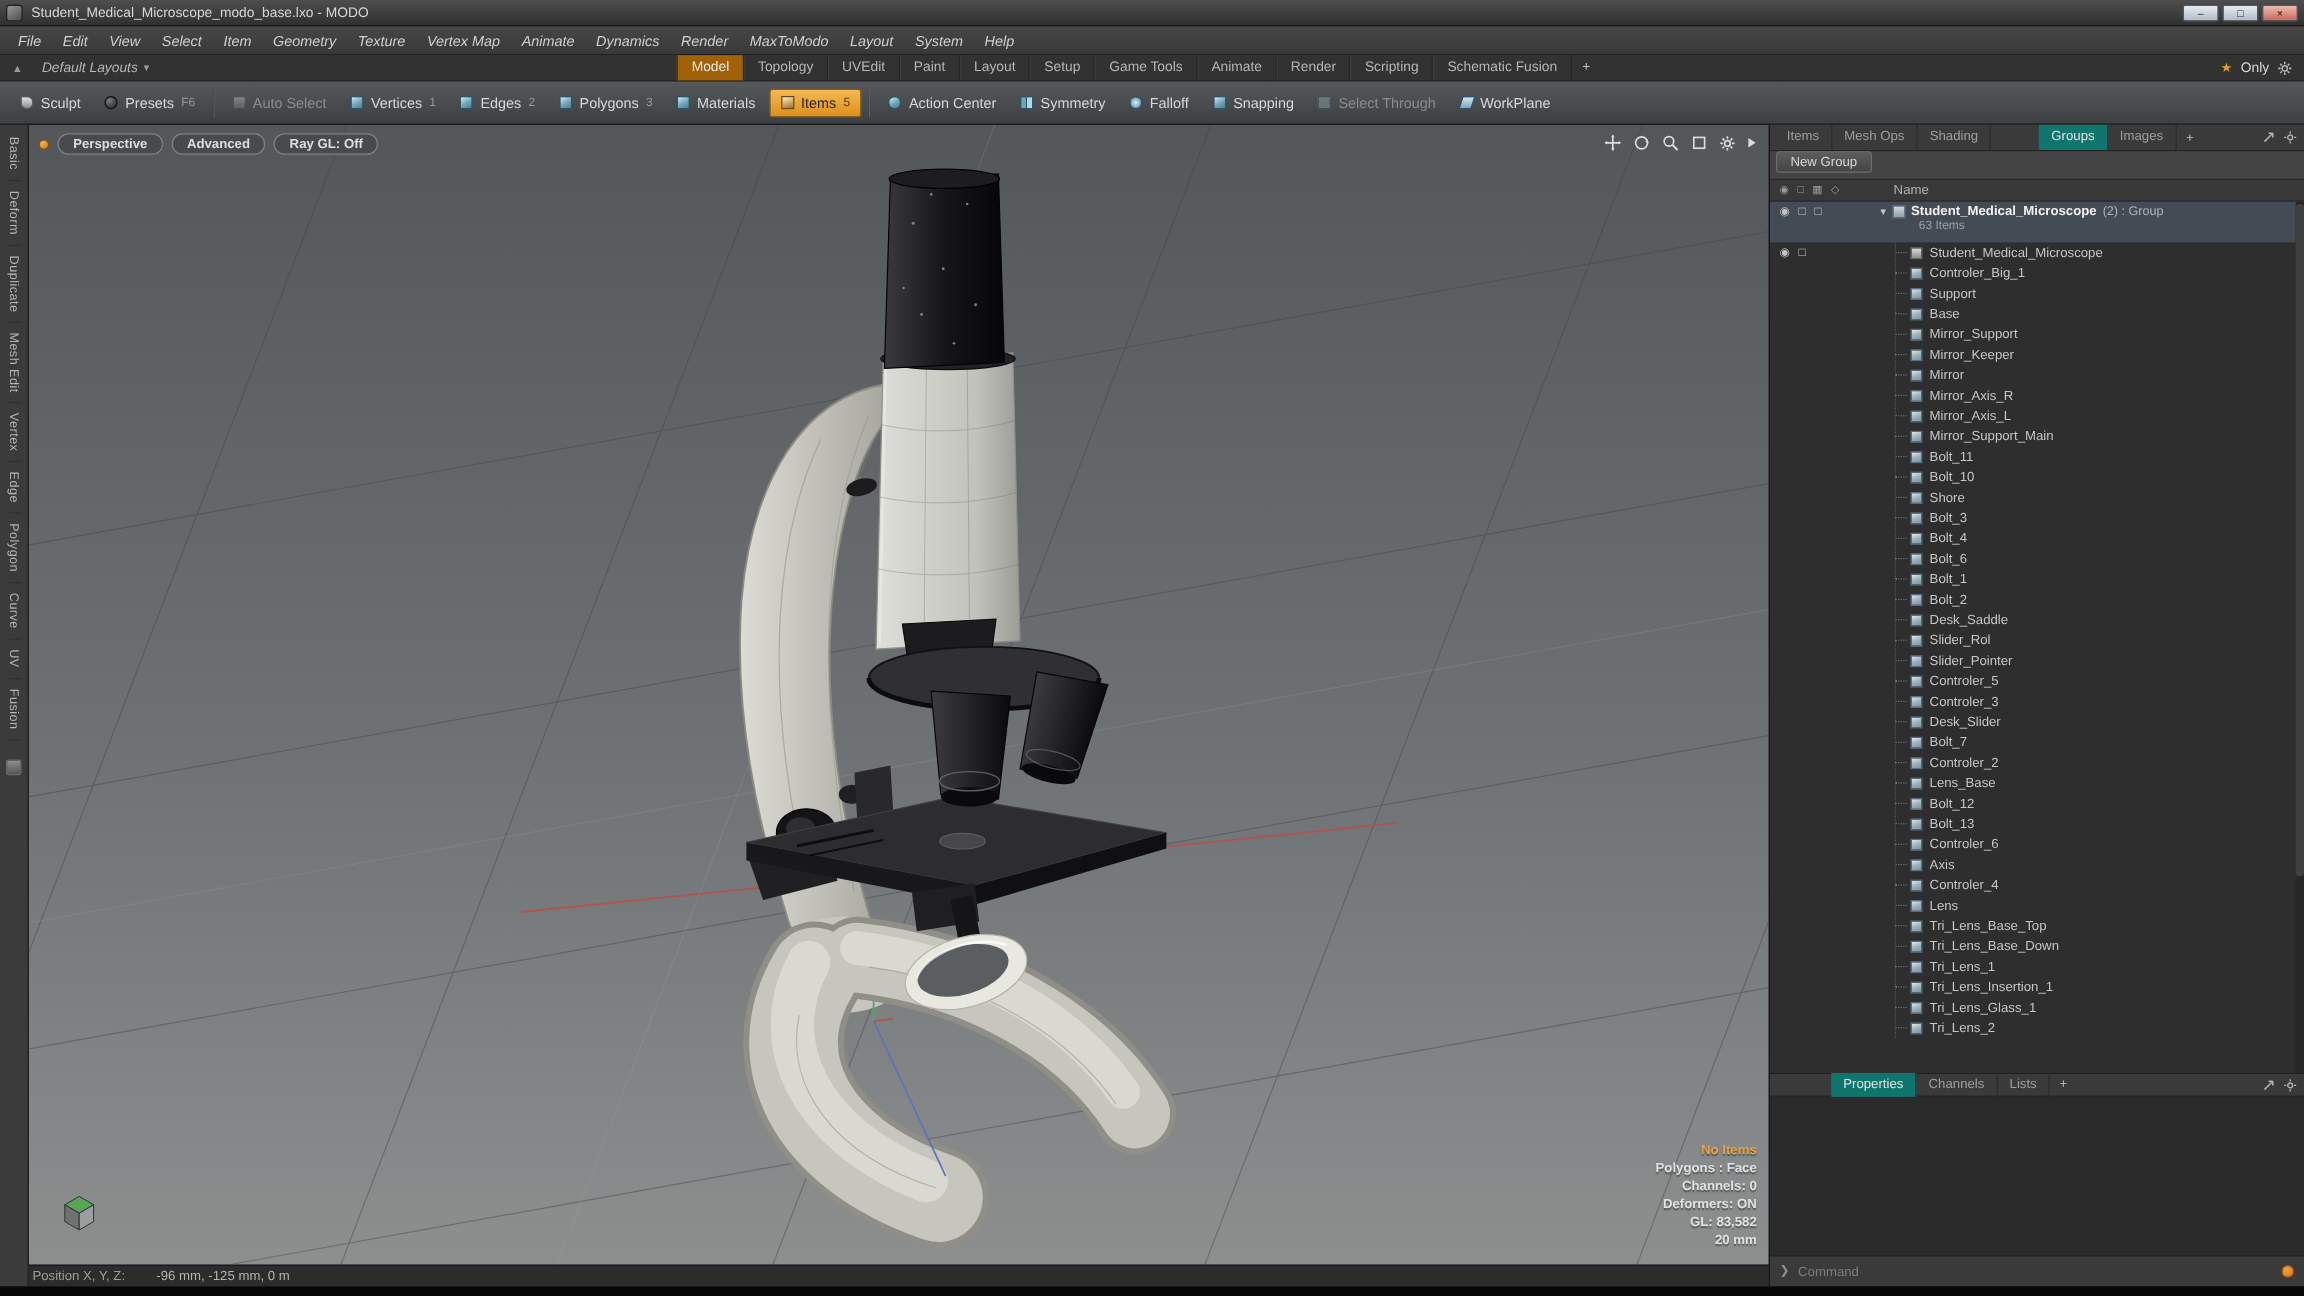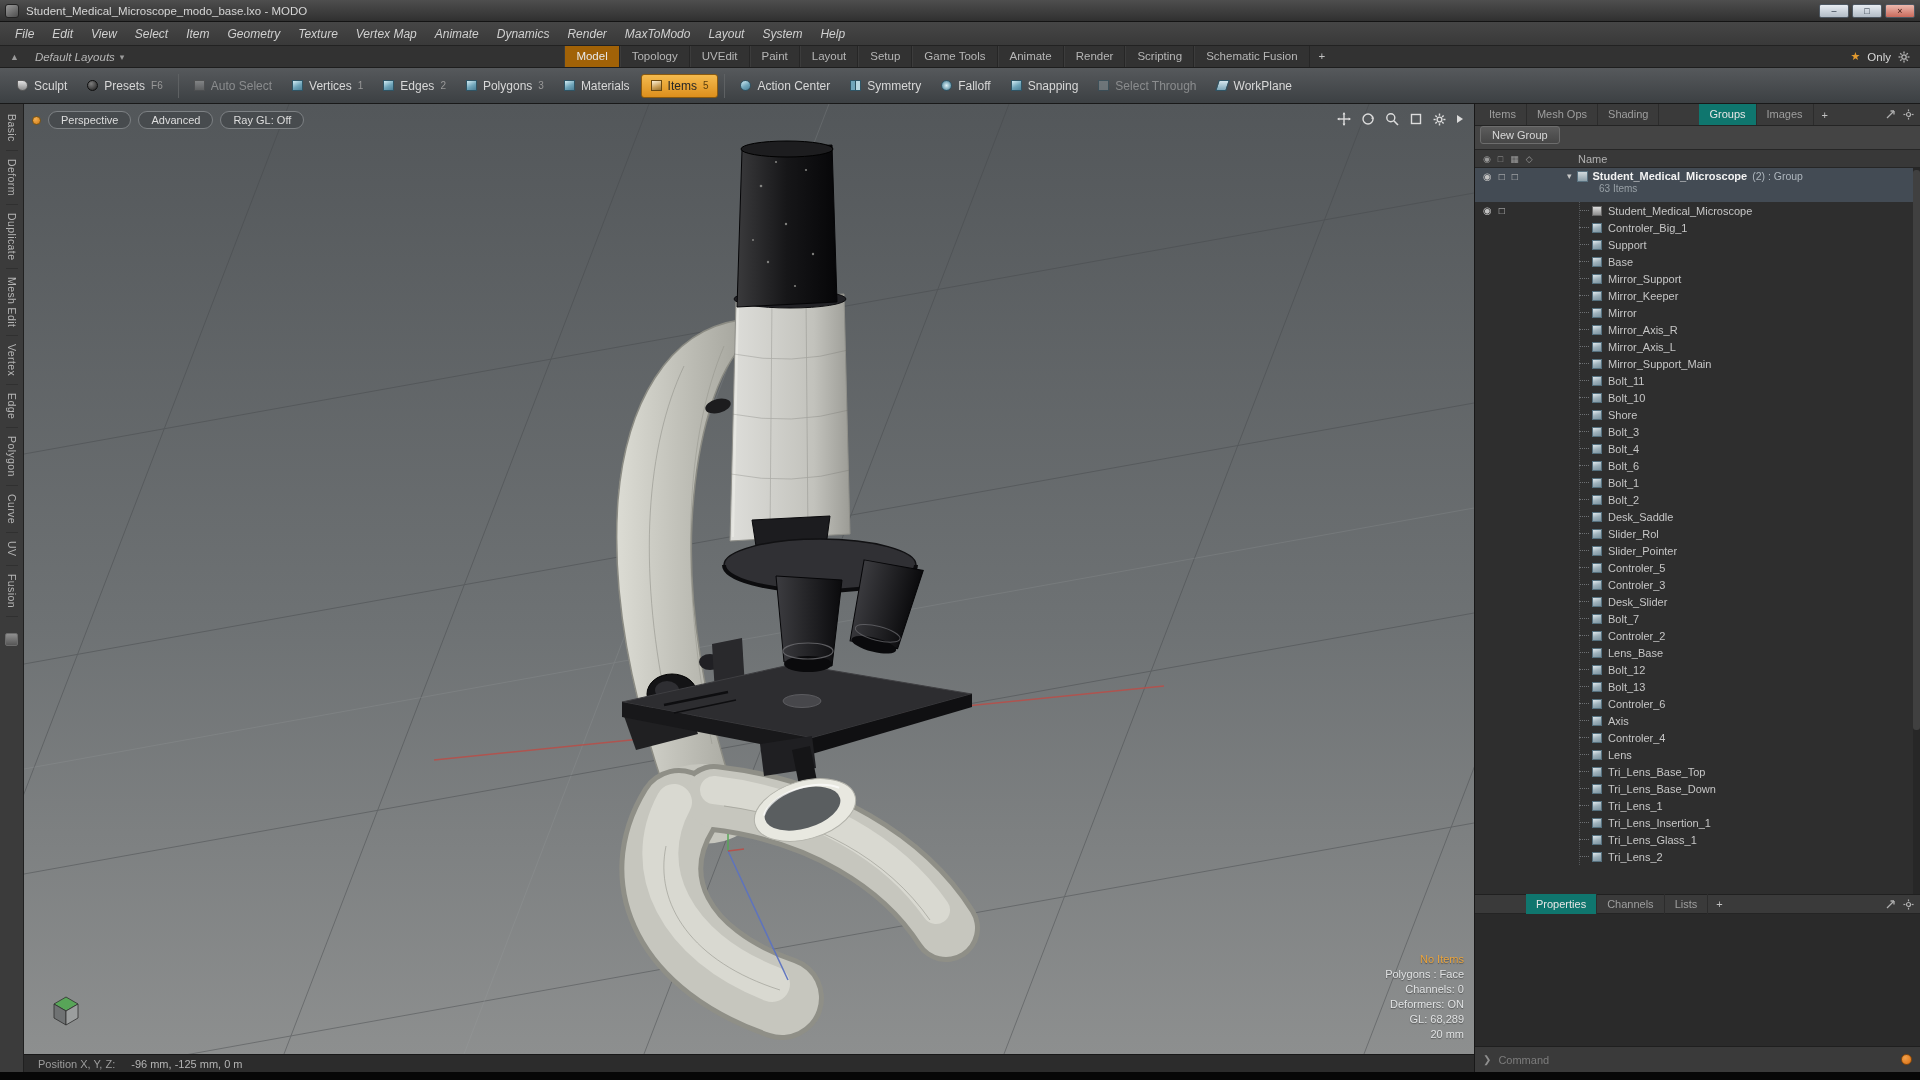--- a/index.html
+++ b/index.html
@@ -63,36 +63,36 @@
   .main{flex:1;display:flex;min-height:0;}
 
   .leftstrip{width:24px;background:#3b3b3b;border-right:1px solid #202020;display:flex;flex-direction:column;
     align-items:center;padding-top:2px;}
   .palette-tab{writing-mode:vertical-rl;font-size:10.5px;color:#b4b4b4;padding:8px 0;border-bottom:1px solid #303030;
     letter-spacing:.4px;white-space:nowrap;}
   .palette-extra{width:13px;height:13px;margin-top:16px;border:1px solid #6b6b6b;border-radius:2px;
     background:linear-gradient(#8f8f8f,#565656);}
 
   .center{flex:1;display:flex;flex-direction:column;min-width:0;}
-  .viewport{flex:1;position:relative;overflow:hidden;background:#0f172a;}
+  .viewport{flex:1;position:relative;overflow:hidden;background:#0f172a;font-weight:bold;}
   .scene{position:absolute;inset:0;width:100%;height:100%;}
   .vp-controls{position:absolute;top:7px;left:8px;display:flex;gap:7px;align-items:center;}
   .vp-dot{width:9px;height:9px;border-radius:50%;background:radial-gradient(circle at 35% 30%,#f3b054,#d07a14);
     border:1px solid #7c5410;}
   .vp-btn{background:rgba(70,74,77,.92);border:1px solid #7d8184;border-radius:10px;color:#dedede;
     font-size:11px;padding:2px 12px;white-space:nowrap;}
   .vp-icons{position:absolute;top:8px;right:10px;display:flex;gap:10px;align-items:center;}
   .vp-icons svg{display:block;}
   .vp-stats{position:absolute;right:10px;bottom:12px;text-align:right;font-size:11px;line-height:15px;
     color:#e0e2e3;text-shadow:0 1px 1px rgba(40,40,40,.55);}
   .vp-stats .sel{color:#e8a33d;}
   .gizmo{position:absolute;left:20px;bottom:22px;}
 
   .statusbar{height:18px;background:#2c2c2c;border-top:1px solid #191919;display:flex;align-items:center;
-    padding-left:14px;font-size:11px;color:#9d9d9d;gap:16px;}
+    padding-left:3px;font-size:11px;color:#9d9d9d;gap:26px;}
   .status-value{color:#b4b4b4;}
 
   
   .rightpanel{width:446px;background:#2e2e2e;border-left:1px solid #181818;display:flex;flex-direction:column;min-height:0;}
   .rp-tabs{height:22px;background:#3a3a3a;display:flex;align-items:center;font-size:11px;color:#9f9f9f;
     border-bottom:1px solid #242424;padding-left:4px;}
   .rp-tab{padding:0 10px;line-height:21px;border-right:1px solid #2c2c2c;white-space:nowrap;}
   .rp-tab.active{background:#0f766e;color:#e6e6e6;margin-left:40px;}
   .rp-add{padding:0 8px;color:#c2c2c2;}
   .rp-icons{margin-left:auto;display:flex;gap:7px;align-items:center;padding-right:6px;}
@@ -551,21 +551,21 @@
         <div class="vp-stats">
           <div class="sel">No Items</div>
           <div>
 
               <div>Polygons : Face</div>
 
               <div>Channels: 0</div>
 
               <div>Deformers: ON</div>
 
-              <div>GL: 68,289</div>
+              <div>GL: 83,582</div>
 
               <div>20 mm</div>
             </div>
         </div>
 
         <svg class="gizmo" width="44" height="44" viewBox="0 0 44 44">
           <polygon points="10,16 22,9 34,16 22,23" fill="#58a558" stroke="#2e2e2e" stroke-width="0.8"></polygon>
           <polygon points="10,16 22,23 22,37 10,30" fill="#6f7273" stroke="#2e2e2e" stroke-width="0.8"></polygon>
           <polygon points="22,23 34,16 34,30 22,37" fill="#9b9e9e" stroke="#2e2e2e" stroke-width="0.8"></polygon>
         </svg>

